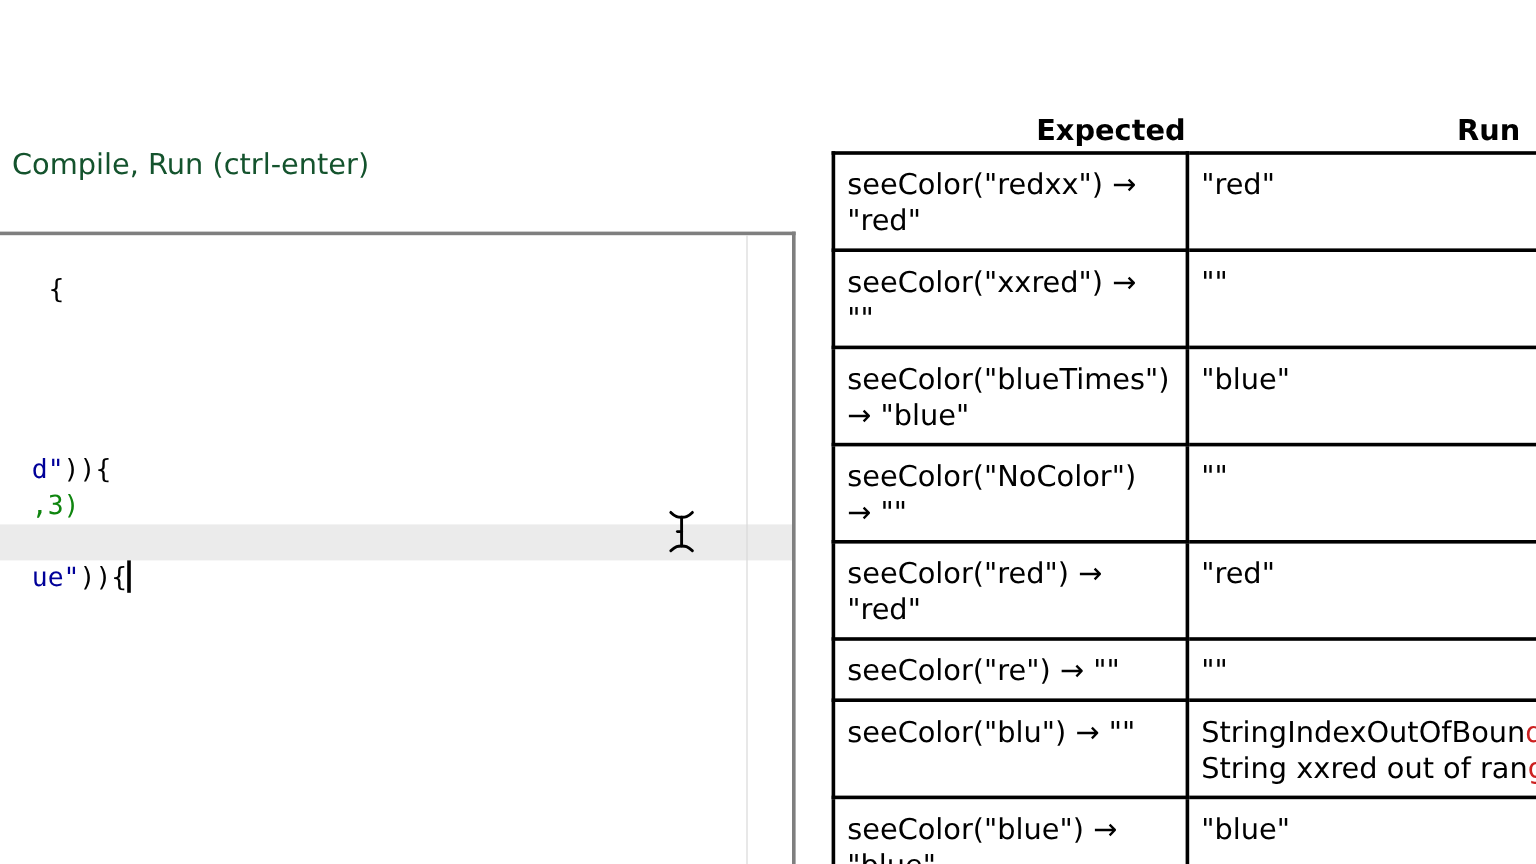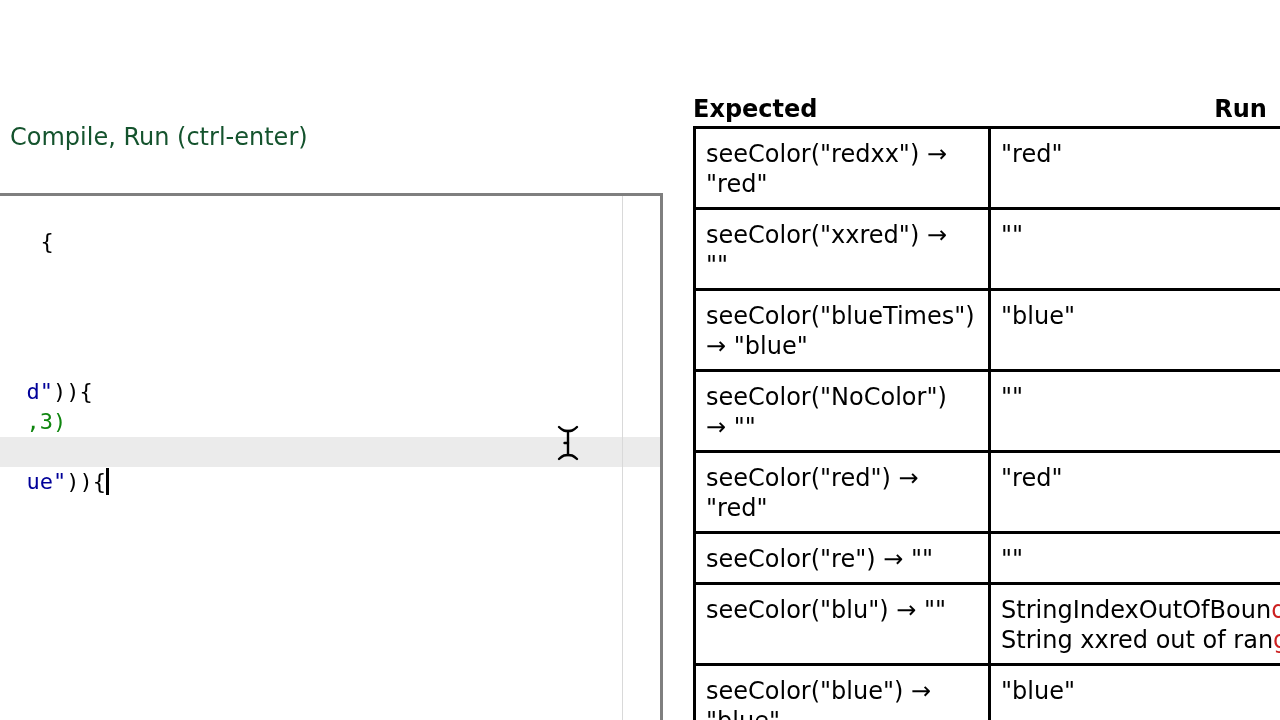--- a/index.html
+++ b/index.html
@@ -59,21 +59,21 @@
     vertical-align: middle;
     margin-top: -3px;
   }
 
   
   #mouse-cursor { left: 556px; top: 424px; z-index: 9; }
 
   
   #expected-header {
     left: 693px; top: 94px; width: 295px;
-    text-align: left;
+    text-align: right;
     font-size: 24px; font-weight: bold; line-height: 30px;
   }
   #run-header {
     left: 988px; top: 94px; width: 505px;
     text-align: center;
     font-size: 24px; font-weight: bold; line-height: 30px;
   }
   #results-table-wrap { left: 693px; top: 126px; width: 900px; }
   table#results-table {
     border-collapse: collapse;

